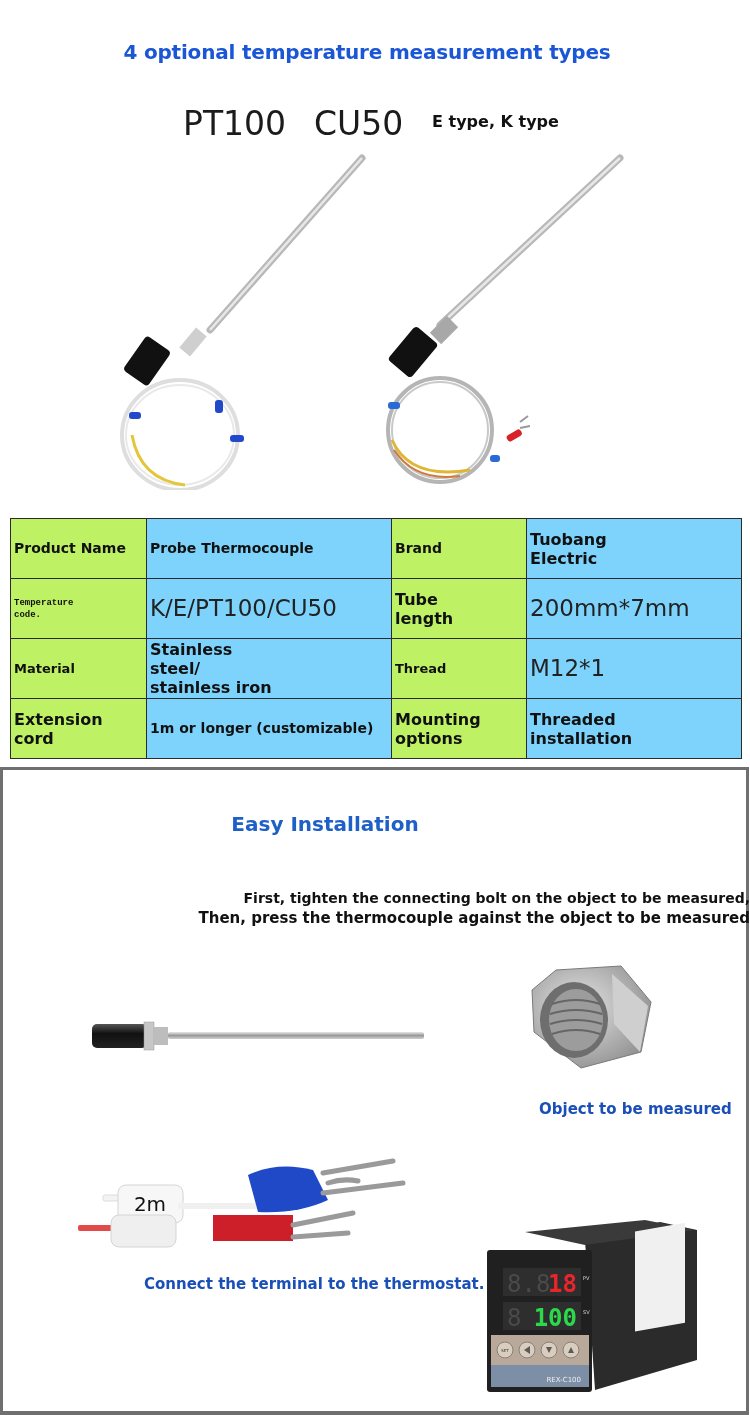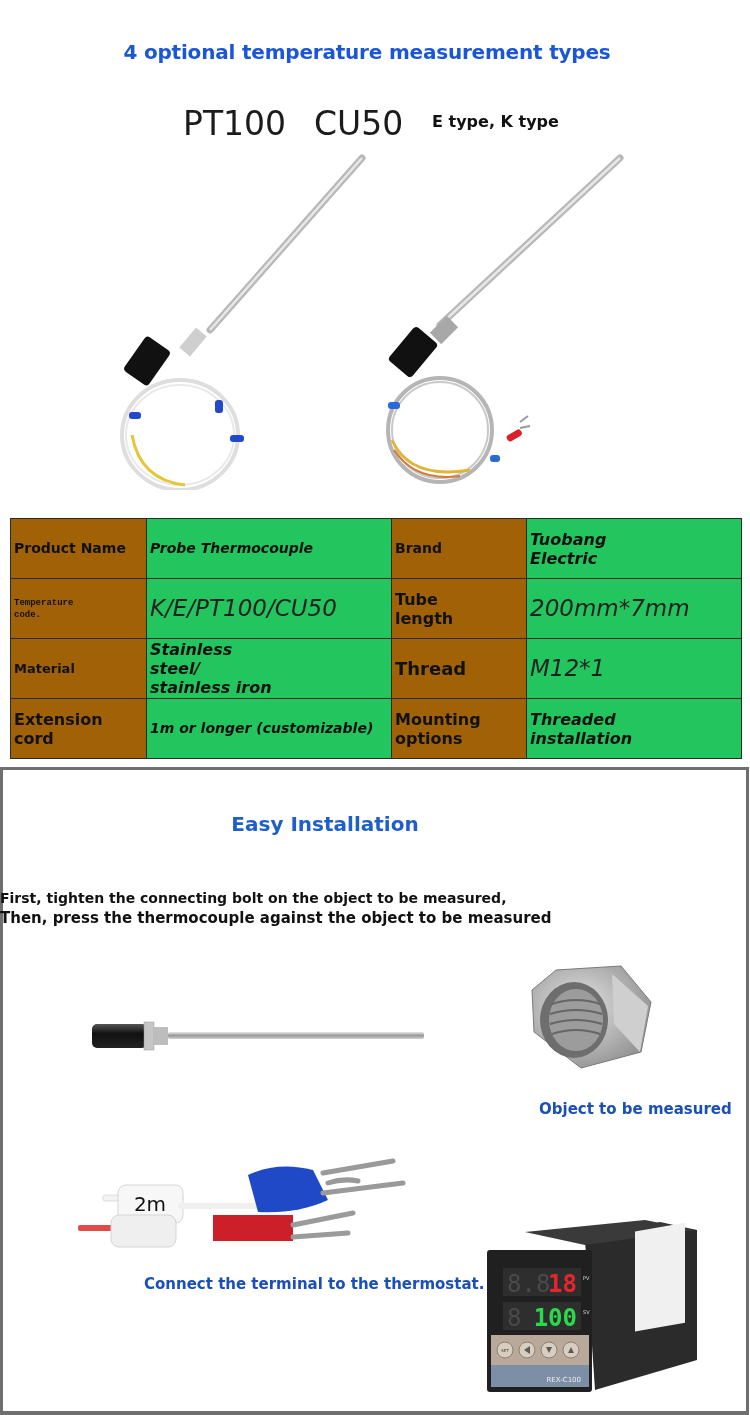--- a/index.html
+++ b/index.html
@@ -25,38 +25,38 @@
 
   
   .spec-table {
     position: absolute; left: 10px; top: 518px; width: 731px; height: 241px;
     border-collapse: collapse; table-layout: fixed;
   }
   .spec-table td {
     border: 1.5px solid #2b2b2b; vertical-align: middle; padding: 0 3px;
     font-weight: bold; font-size: 14px; line-height: 19px; color: #111;
   }
-  .spec-table td.lbl { background: #a16207; }
-  .spec-table td.val { background: #22c55e; font-style: italic; }
+  .spec-table td.lbl { background: #bef264; }
+  .spec-table td.val { background: #7dd3fc; }
   .spec-table td.tiny { font-size: 9px; line-height: 12px; font-family: Liberation Mono, monospace; }
   .spec-table td.big { font-weight: normal; font-size: 23px; color: #222; }
   .spec-table td.med { font-size: 16px; line-height: 19px; }
   .spec-table tr { height: 60px; }
 
   
   .install-frame {
     left: 0; top: 767px; width: 749px; height: 648px;
     border: 3px solid #6f6f6f; border-bottom-width: 4px; background: #fff;
   }
   .install-title {
     left: 0; width: 650px; top: 812px; text-align: center;
     font-size: 20px; font-weight: bold; color: #1e5fc8;
   }
   .install-steps {
-    left: 0; width: 750px; top: 888px; text-align: left; color: #111; font-weight: bold;
+    left: 0; width: 750px; top: 888px; text-align: right; color: #111; font-weight: bold;
   }
   .install-steps .l1 { font-size: 14px; line-height: 20px; }
   .install-steps .l2 { font-size: 15px; line-height: 20px; }
   .blue-caption { font-weight: bold; font-size: 15px; color: #1a4fb8; }
 </style>
 </head>
 <body>
 
 <div class="abs top-title">4 optional temperature measurement types</div>
 
@@ -127,21 +127,21 @@
     <td class="lbl med">
           <span style="display:block;width:60px">Tube length</span>
         </td>
     <td class="val big">200mm*7mm</td>
   </tr>
   <tr>
     <td class="lbl" style="font-size:13px">Material</td>
     <td class="val med">
           <span style="display:block;width:130px">Stainless steel/ stainless iron</span>
         </td>
-    <td class="lbl" style="font-size:18px">Thread</td>
+    <td class="lbl" style="font-size:13px">Thread</td>
     <td class="val big">M12*1</td>
   </tr>
   <tr>
     <td class="lbl med">
           <span style="display:block;width:100px">Extension cord</span>
         </td>
     <td class="val">1m or longer (customizable)</td>
     <td class="lbl med">
           <span style="display:block;width:90px">Mounting options</span>
         </td>

